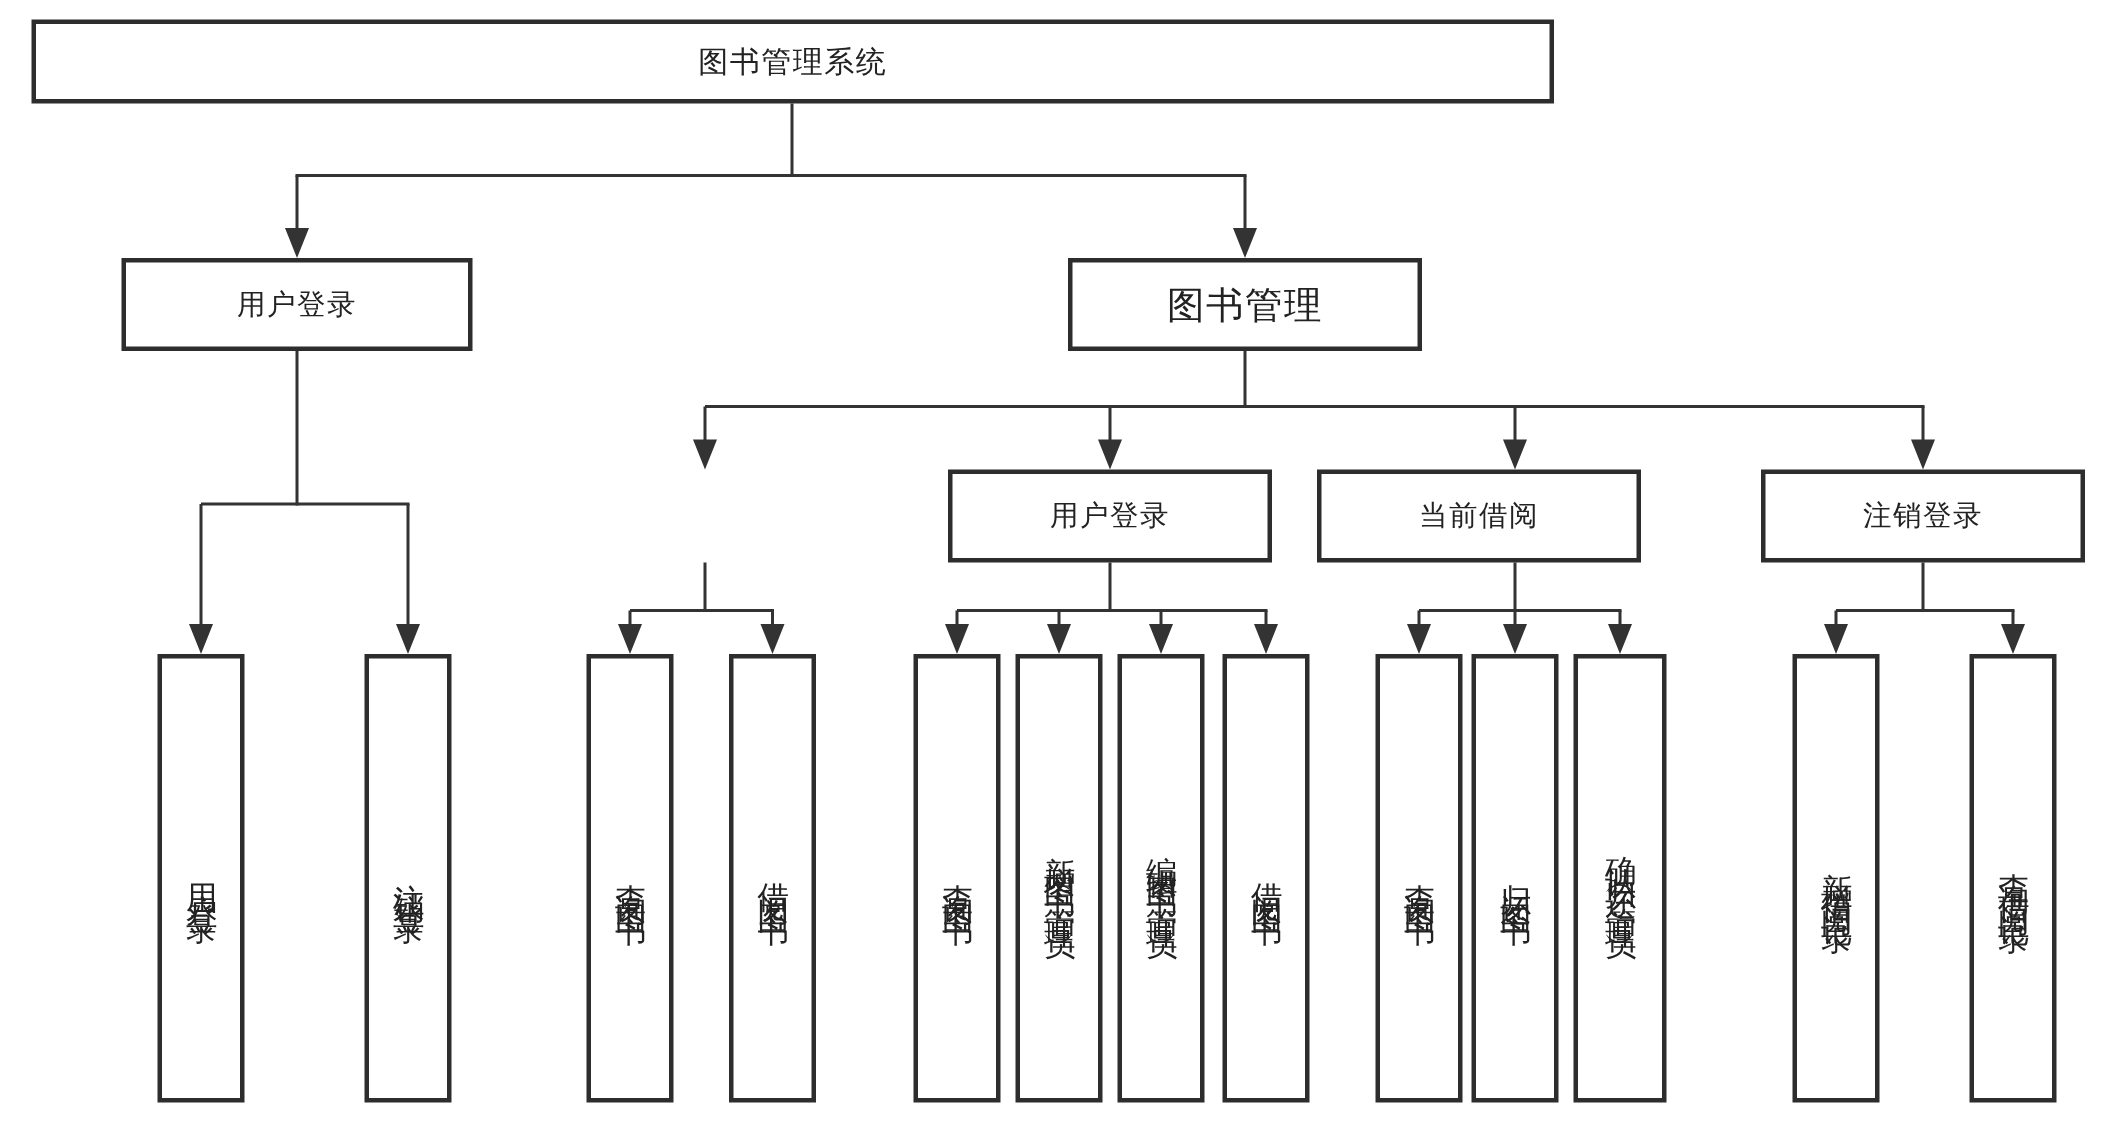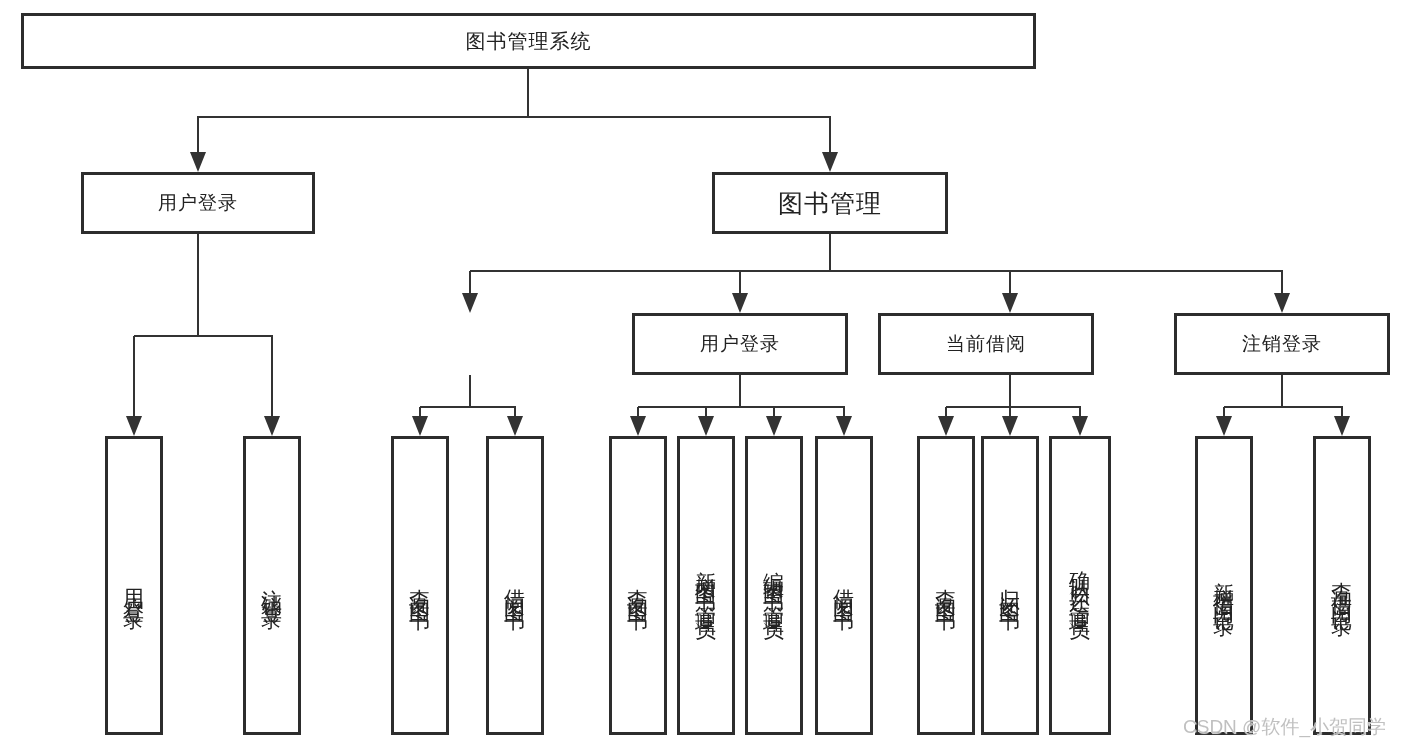--- a/index.html
+++ b/index.html
@@ -161,15 +161,14 @@
     <span class="vtext">确认归还（管理员）</span>
   </div>
 
   <div class="node vbox lf-e1">
     <span class="vtext">新增借阅记录</span>
   </div>
   <div class="node vbox lf-e2">
     <span class="vtext">查询借阅记录</span>
   </div>
 
-  <div class="watermark">CSDN @软件_小贺同学</div>
 
 </div>
 
 </body></html>

